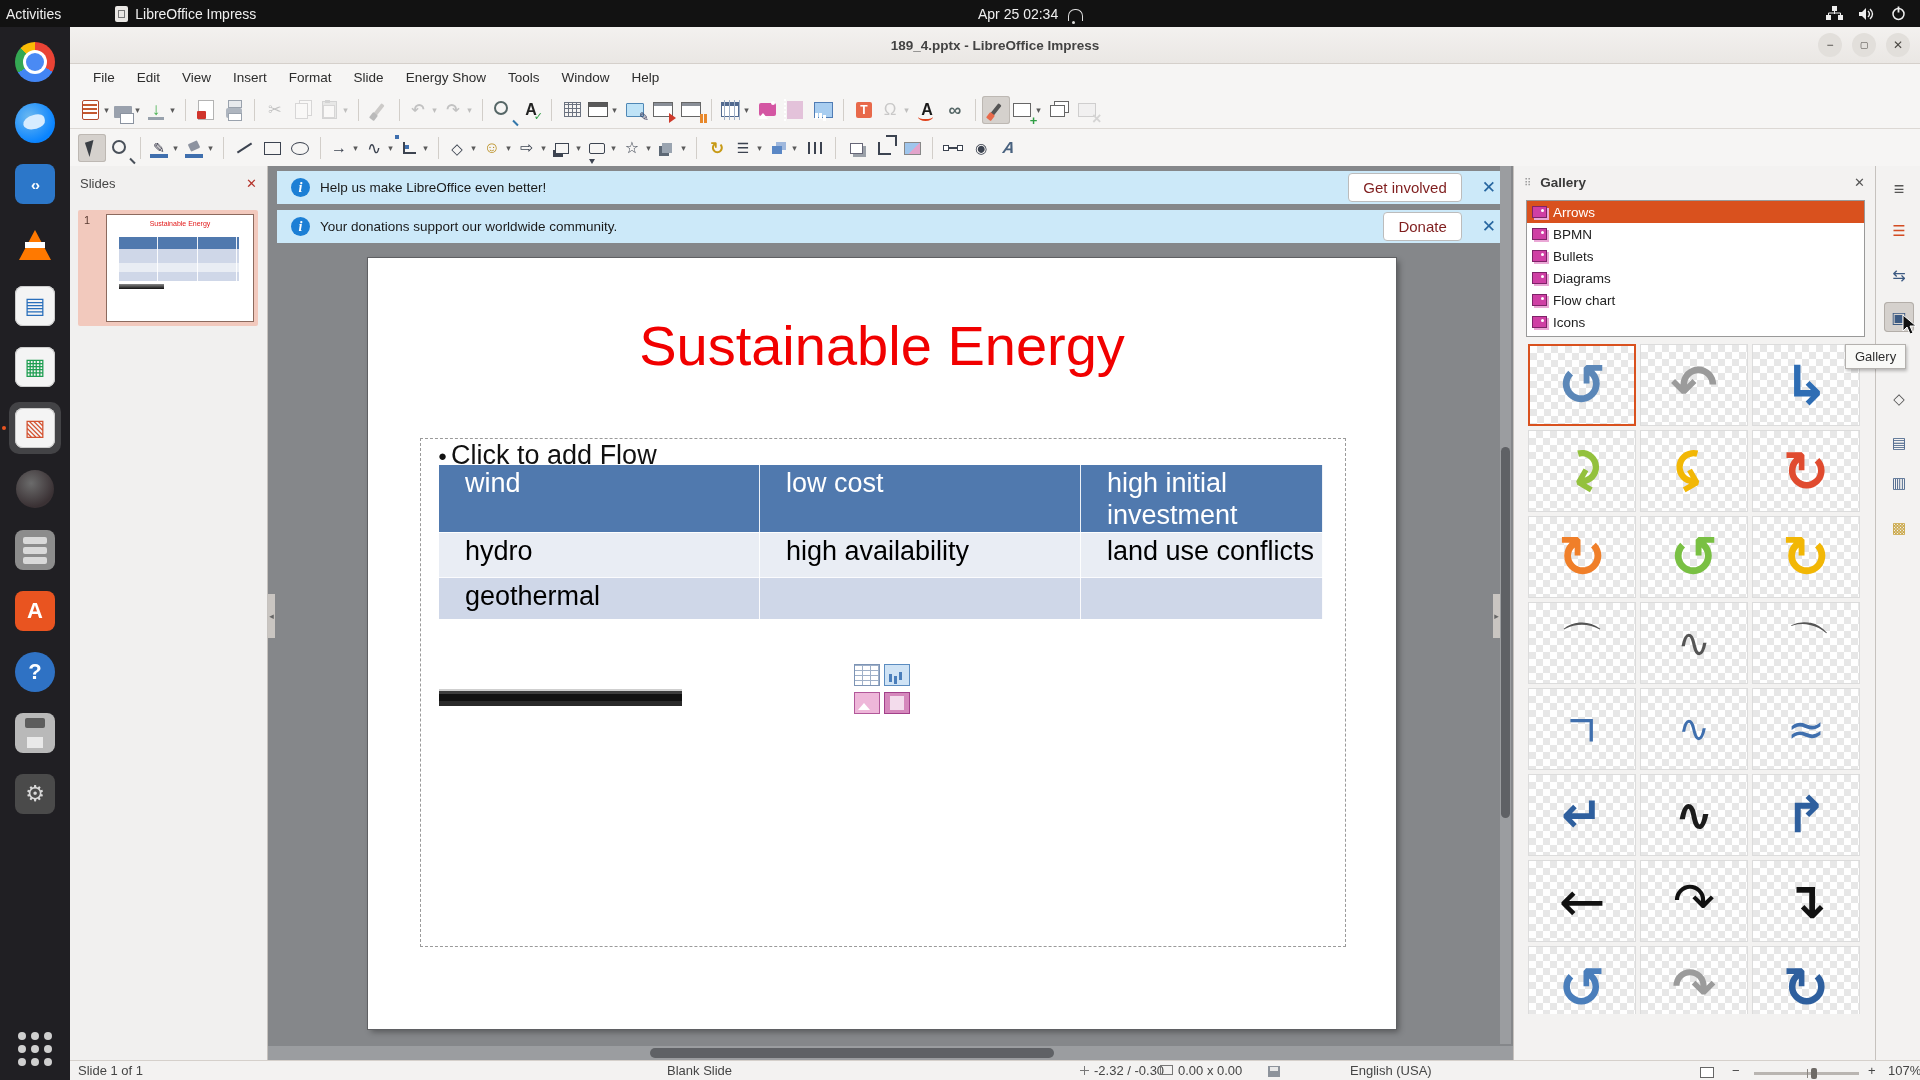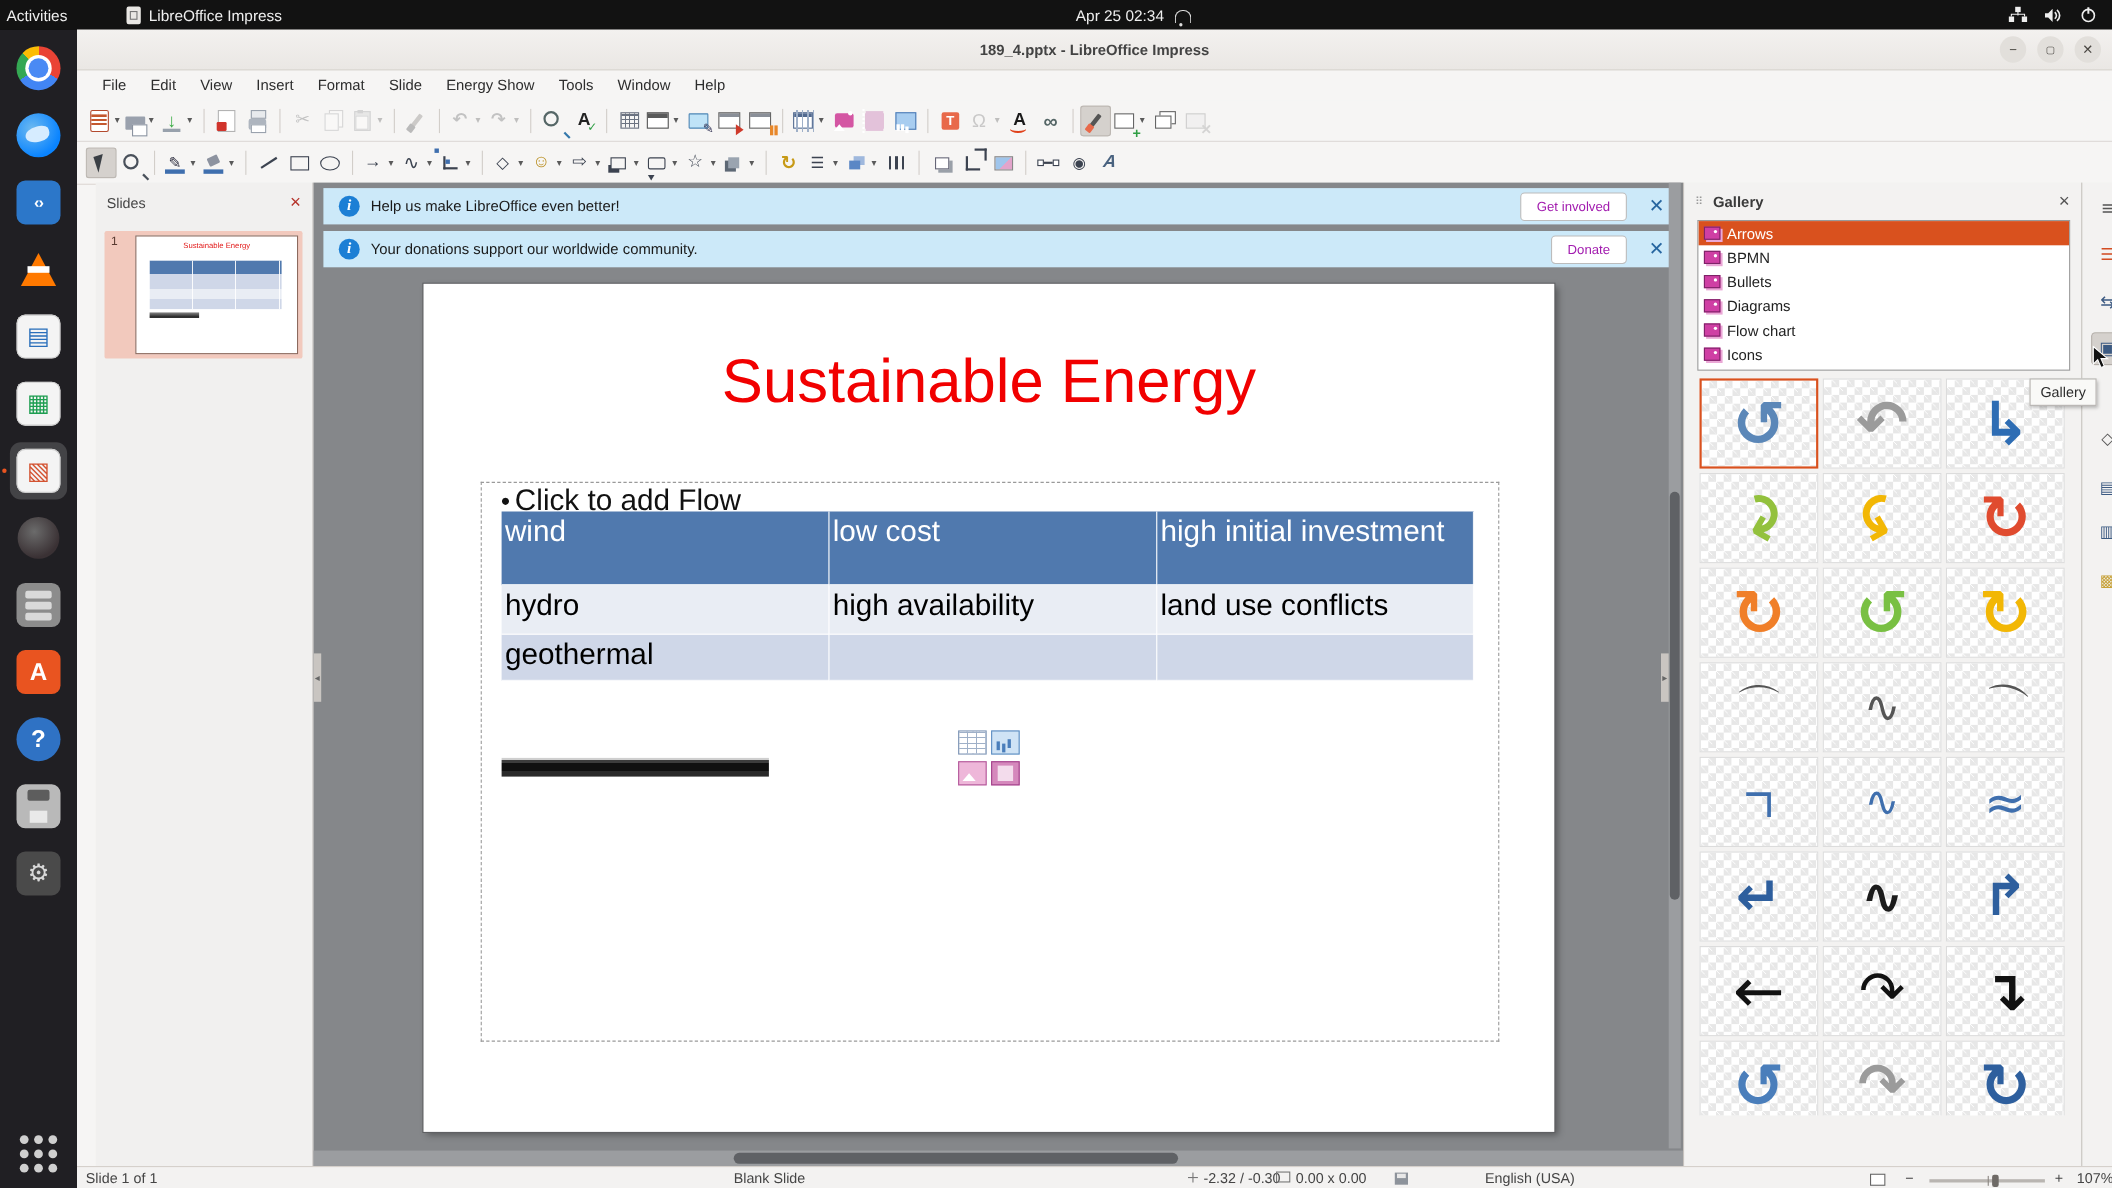--- a/index.html
+++ b/index.html
@@ -146,46 +146,46 @@
   .ic-crop::after{content:"";position:absolute;top:-2px;right:-2px;width:9px;height:9px;border-right:2px solid #3c4350;border-top:2px solid #3c4350;}
   .ic-filter{width:15px;height:11px;background:linear-gradient(135deg,#9fc5ec 0 55%,#e2a4cb 55%);border:1px solid #888;}
   .ic-points{width:16px;height:2px;background:#3c4350;}
   .ic-points::before{content:"";position:absolute;left:1px;top:8px;width:4px;height:4px;background:#fff;border:1px solid #3c4350;}
   .ic-points::after{content:"";position:absolute;right:1px;top:8px;width:4px;height:4px;background:#fff;border:1px solid #3c4350;}
   .ic-glue::before{content:"◉";color:#3c4350;font-size:14px;}
   .ic-fw2::before{content:"A";font-style:italic;font-weight:bold;color:#49627f;font-size:16px;transform:skewX(-8deg);}
   
   .main{position:absolute;left:0;top:139px;width:1850px;height:894px;display:flex;}
   
-  .slidespanel{width:197px;height:100%;background:#f1f0ef;border-right:1px solid #c6c2be;position:relative;flex:none;margin-left:17px;}
+  .slidespanel{width:197px;height:100%;background:#f1f0ef;border-right:1px solid #c6c2be;position:relative;flex:none;}
   .sp-head{display:flex;align-items:center;justify-content:space-between;padding:10px 10px 6px 10px;color:#454545;}
   .sp-close{color:#b5332a;font-size:13px;font-weight:bold;}
   .sp-item{position:absolute;left:8px;top:44px;width:180px;height:116px;background:#f2c9bd;border-radius:2px;display:flex;}
   .sp-num{width:22px;font-size:11px;color:#5a3b32;padding:4px 0 0 6px;}
   .sp-thumb{margin:4px 4px 4px 0;flex:1;background:#fff;border:1px solid #8c6a5e;position:relative;overflow:hidden;}
   .mini-title{position:absolute;top:5px;left:0;right:0;text-align:center;color:#e21919;font-size:7px;white-space:nowrap;}
   .mini-table{position:absolute;left:12px;top:22px;right:14px;height:44px;
     background:linear-gradient(#5079ae 0 12px,#cfd7e8 12px 26px,#e9edf4 26px 35px,#cfd7e8 35px 44px);}
   .mini-table::after{content:"";position:absolute;inset:0;background:repeating-linear-gradient(90deg,transparent 0 32%,rgba(255,255,255,.9) 32% calc(32% + 1px));}
   .mini-strip{position:absolute;left:12px;top:69px;width:45px;height:5px;background:linear-gradient(#888,#111);}
   
   .canvas{width:1245px;height:100%;background:#85878a;position:relative;flex:none;overflow:hidden;}
   .banner{position:absolute;left:9px;width:1233px;height:33px;background:#cce9f9;display:flex;align-items:center;gap:10px;padding:0;box-sizing:border-box;}
   .banner.b1{top:5px;} .banner.b2{top:44px;}
   .b-info{width:19px;height:19px;border-radius:50%;background:#1c7fd5;color:#fff;font-family:"Liberation Serif",serif;font-style:italic;font-weight:bold;font-size:14px;display:flex;align-items:center;justify-content:center;margin-left:14px;flex:none;}
   .b-text{font-size:13.5px;color:#1a1a1a;}
-  .b-btn{margin-left:auto;background:#fff;border:1px solid #bcbcbc;border-radius:4px;padding:5px 14px;font-size:12px;color:#a21caf;}
+  .b-btn{margin-left:auto;background:#fff;border:1px solid #bcbcbc;border-radius:4px;padding:5px 14px;font-size:15px;color:#7f1d1d;}
   .b-x{color:#2766a0;font-size:17px;font-weight:bold;padding:0 14px 0 10px;}
   .page{position:absolute;left:100px;top:92px;width:1028px;height:771px;background:#fff;box-shadow:0 0 0 1px #5f6063,3px 3px 6px rgba(0,0,0,.35);}
   .slide-title{position:absolute;left:0;right:0;top:55px;text-align:center;font-size:56px;color:#f10000;font-family:"Liberation Sans",sans-serif;}
   .ph-box{position:absolute;left:52px;top:180px;width:924px;height:507px;border:1px dashed #9a9a9a;}
   .ph-text{position:absolute;left:70px;top:182px;font-size:27px;color:#111;display:flex;align-items:center;gap:4px;}
   .ph-text .bullet{font-size:15px;}
   .stable{position:absolute;left:71px;top:207px;width:884px;border-collapse:collapse;table-layout:fixed;font-size:27px;color:#000;}
-  .stable td{padding:3px 0 0 3px;vertical-align:top;line-height:1.18;border-right:1px solid rgba(255,255,255,.9);border-bottom:1px solid rgba(255,255,255,.9);}
+  .stable td{padding:3px 0 0 26px;vertical-align:top;line-height:1.18;border-right:1px solid rgba(255,255,255,.9);border-bottom:1px solid rgba(255,255,255,.9);}
   .stable tr.hd td{background:#5079ae;color:#fff;height:63px;}
   .stable tr.r1 td{background:#cfd7e8;height:67px;}
   .stable tr.r2 td{background:#e9edf4;height:41px;}
   .stable tr.r3 td{background:#cfd7e8;height:38px;}
   .dark-strip{position:absolute;left:71px;top:431px;width:243px;height:17px;background:linear-gradient(#cfcfcf 0 2px,#3c3c3c 2px 5px,#101010 5px 12px,#2a2a2a 12px);}
   .ph-icons{position:absolute;left:486px;top:406px;width:58px;display:grid;grid-template-columns:24px 24px;grid-gap:6px;}
   .ph-ic{width:24px;height:20px;border:1px solid #7d94b5;background:#fff;position:relative;}
   .phi-table{background:linear-gradient(#fff,#fff),repeating-linear-gradient(90deg,#9fb0c8 0 1px,transparent 1px 6px);}
   .phi-table::after{content:"";position:absolute;inset:0;background:repeating-linear-gradient(0deg,transparent 0 4px,#9fb0c8 4px 5px),repeating-linear-gradient(90deg,transparent 0 7px,#9fb0c8 7px 8px);}
   .phi-chart{background:#cfe3f5;border-color:#5b8cc0;}

